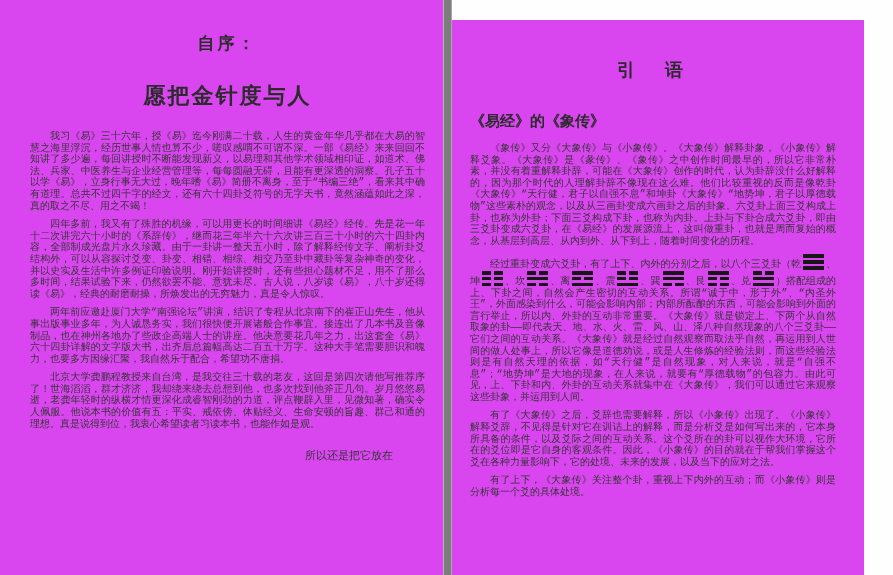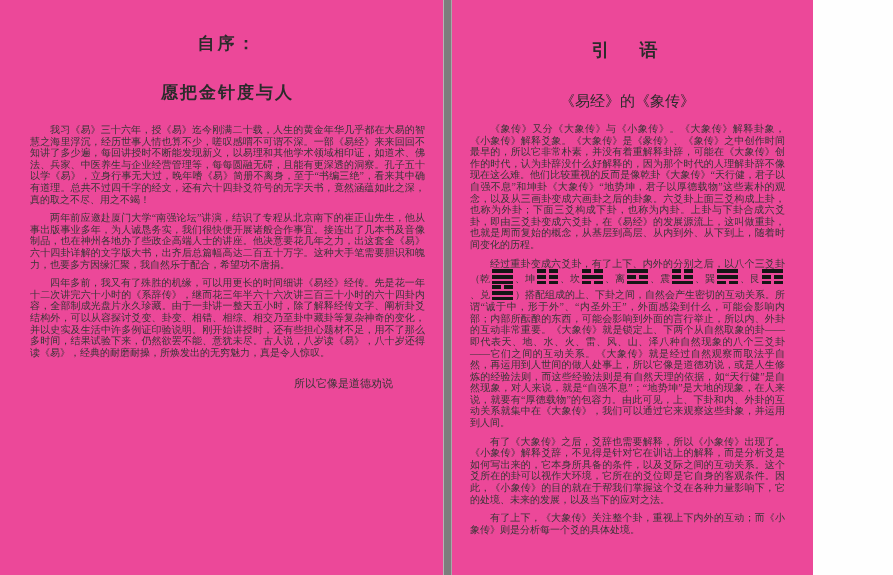--- a/index.html
+++ b/index.html
@@ -4,51 +4,52 @@
 <style>
   html, body { margin: 0; padding: 0; }
   body {
     width: 893px; height: 575px;
     background: #fefefe;
     font-family: "Liberation Serif", "DejaVu Serif", serif;
     color: #363636;
     overflow: hidden;
   }
   .book { display: flex; width: 893px; height: 575px; }
-  .page { background: #ec4899; box-sizing: border-box; overflow: hidden; }
+  .page { background: #d946ef; box-sizing: border-box; overflow: hidden; }
   .page.left  { width: 443px; padding: 18px 18px 0 30px; }
-  .page.right { width: 361px; padding: 14px 28px 0 18px; }
+  .page.right { width: 412px; padding: 14px 28px 0 18px; margin-top: 20px; }
   .gutter {
     width: 9px; height: 575px;
     background: linear-gradient(to right, #b5b5b5 0 1px, #7d7d7d 1px 8px, #a8a8a8 8px 9px);
   }
   h1.page-title {
     font-family: "Liberation Sans", "DejaVu Sans", sans-serif;
     font-size: 17px; font-weight: bold; text-align: center;
     letter-spacing: 3px; margin: 14px 0 0 0; color: #2b2b2b;
   }
   h1.intro-title {
     font-family: "Liberation Sans", "DejaVu Sans", sans-serif;
     font-size: 18px; font-weight: bold; text-align: center;
     letter-spacing: 6px; margin: 24px 0 0 0; color: #2b2b2b;
   }
   h2.page-subtitle {
     font-family: "Liberation Sans", "DejaVu Sans", sans-serif;
-    font-size: 17px; font-weight: bold; text-align: center;
+    font-size: 22px; font-weight: bold; text-align: center;
     letter-spacing: 2px; margin: 26px 0 20px 0; color: #2b2b2b;
   }
   h2.section-heading {
     font-family: "Liberation Sans", "DejaVu Sans", sans-serif;
-    font-size: 15px; font-weight: normal; text-align: center;
+    font-size: 15px; font-weight: bold; text-align: left;
     margin: 30px 0 12px 0; color: #2b2b2b;
   }
   .page p {
     font-size: 10px; line-height: 11.6px;
     text-align: justify; text-indent: 2em;
     margin: 0 0 7px 0;
+    font-family: Liberation Mono, monospace;
   }
   .page.right p.first { margin-top: 2px; }
   .signature {
     font-size: 11px; text-align: right; padding-right: 44px;
     margin-top: 16px;
   }
   .sign-date {
     font-size: 11px; text-align: right; padding-right: 32px;
     margin-top: 18px;
   }
@@ -66,23 +67,24 @@
 </style>
 </head>
 <body>
 
 <div class="book">
 
   <div class="page left">
     <h1 class="page-title">自序：</h1>
     <h2 class="page-subtitle">愿把金针度与人</h2>
     <p>我习《易》三十六年，授《易》迄今刚满二十载，人生的黄金年华几乎都在大易的智慧之海里浮沉，经历世事人情也算不少，嗟叹感喟不可谓不深。一部《易经》来来回回不知讲了多少遍，每回讲授时不断能发现新义，以易理和其他学术领域相印证，如道术、佛法、兵家、中医养生与企业经营管理等，每每圆融无碍，且能有更深透的洞察。孔子五十以学《易》，立身行事无大过，晚年嗜《易》简册不离身，至于“书编三绝”，看来其中确有道理。总共不过四千字的经文，还有六十四卦爻符号的无字天书，竟然涵蕴如此之深，真的取之不尽、用之不竭！</p>
+    <p>四年多前，我又有了殊胜的机缘，可以用更长的时间细讲《易经》经传。先是花一年十二次讲完六十小时的《系辞传》，继而花三年半六十六次讲三百三十小时的六十四卦内容，全部制成光盘片永久珍藏。由于一卦讲一整天五小时，除了解释经传文字、阐析卦爻结构外，可以从容探讨爻变、卦变、相错、相综、相交乃至卦中藏卦等复杂神奇的变化，并以史实及生活中许多例证印验说明。刚开始讲授时，还有些担心题材不足，用不了那么多时间，结果试验下来，仍然欲罢不能、意犹未尽。古人说，八岁读《易》，八十岁还得读《易》，经典的耐磨耐操，所焕发出的无穷魅力，真是令人惊叹。</p>
     <p>两年前应邀赴厦门大学“南强论坛”讲演，结识了专程从北京南下的崔正山先生，他从事出版事业多年，为人诚恳务实，我们很快便开展诸般合作事宜。接连出了几本书及音像制品，也在神州各地办了些政企高端人士的讲座。他决意要花几年之力，出这套全《易》六十四卦详解的文字版大书，出齐后总篇幅高达二百五十万字。这种大手笔需要胆识和魄力，也要多方因缘汇聚，我自然乐于配合，希望功不唐捐。</p>
-    <p>四年多前，我又有了殊胜的机缘，可以用更长的时间细讲《易经》经传。先是花一年十二次讲完六十小时的《系辞传》，继而花三年半六十六次讲三百三十小时的六十四卦内容，全部制成光盘片永久珍藏。由于一卦讲一整天五小时，除了解释经传文字、阐析卦爻结构外，可以从容探讨爻变、卦变、相错、相综、相交乃至卦中藏卦等复杂神奇的变化，并以史实及生活中许多例证印验说明。刚开始讲授时，还有些担心题材不足，用不了那么多时间，结果试验下来，仍然欲罢不能、意犹未尽。古人说，八岁读《易》，八十岁还得读《易》，经典的耐磨耐操，所焕发出的无穷魅力，真是令人惊叹。</p>
-    <div class="sign-date">所以它像是道德劝说</div>
+    <p>北京大学龚鹏程教授来自台湾，是我交往三十载的老友，这回是第四次请他写推荐序了！世海滔滔，群才济济，我却绕来绕去总想到他，也多次找到他斧正几句。岁月悠悠易逝，老龚年轻时的纵横才情更深化成睿智刚劲的力道，评点鞭辟入里，见微知著，确实令人佩服。他说本书的价值有五：平实、戒依傍、体贴经义、生命安顿的旨趣、群己和通的理想。真是说得到位，我衷心希望读者习读本书，也能作如是观。</p>
+    <div class="sign-date">所以还是把它放在</div>
   </div>
 
   <div class="gutter"></div>
 
   <div class="page right">
     <h1 class="intro-title">引　语</h1>
     <h2 class="section-heading">《易经》的《象传》</h2>
     <p>《象传》又分《大象传》与《小象传》。《大象传》解释卦象，《小象传》解释爻象。《大象传》是《彖传》、《象传》之中创作时间最早的，所以它非常朴素，并没有着重解释卦辞，可能在《大象传》创作的时代，认为卦辞没什么好解释的，因为那个时代的人理解卦辞不像现在这么难。他们比较重视的反而是像乾卦《大象传》“天行健，君子以自强不息”和坤卦《大象传》“地势坤，君子以厚德载物”这些素朴的观念，以及从三画卦变成六画卦之后的卦象。六爻卦上面三爻构成上卦，也称为外卦；下面三爻构成下卦，也称为内卦。上卦与下卦合成六爻卦，即由三爻卦变成六爻卦，在《易经》的发展源流上，这叫做重卦，也就是周而复始的概念，从基层到高层、从内到外、从下到上，随着时间变化的历程。</p>
     <p><span>经过重卦变成六爻卦，有了上下、内外的分别之后，以八个三爻卦（乾</span><span class="trigram"><span class="trow solid"></span><span class="trow solid"></span><span class="trow solid"></span></span><span>、坤</span><span class="trigram"><span class="trow broken"></span><span class="trow broken"></span><span class="trow broken"></span></span><span>、坎</span><span class="trigram"><span class="trow broken"></span><span class="trow solid"></span><span class="trow broken"></span></span><span>、离</span><span class="trigram"><span class="trow solid"></span><span class="trow broken"></span><span class="trow solid"></span></span><span>、震</span><span class="trigram"><span class="trow broken"></span><span class="trow broken"></span><span class="trow solid"></span></span><span>、巽</span><span class="trigram"><span class="trow solid"></span><span class="trow solid"></span><span class="trow broken"></span></span><span>、艮</span><span class="trigram"><span class="trow solid"></span><span class="trow broken"></span><span class="trow broken"></span></span><span>、兑</span><span class="trigram"><span class="trow broken"></span><span class="trow solid"></span><span class="trow solid"></span></span><span>）搭配组成的上、下卦之间，自然会产生密切的互动关系。所谓“诚于中，形于外”、“内圣外王”，外面感染到什么，可能会影响内部；内部所酝酿的东西，可能会影响到外面的言行举止，所以内、外卦的互动非常重要。《大象传》就是锁定上、下两个从自然取象的卦——即代表天、地、水、火、雷、风、山、泽八种自然现象的八个三爻卦——它们之间的互动关系。《大象传》就是经过自然观察而取法乎自然，再运用到人世间的做人处事上，所以它像是道德劝说，或是人生修炼的经验法则，而这些经验法则是有自然天理的依据，如“天行健”是自然现象，对人来说，就是“自强不息”；“地势坤”是大地的现象，在人来说，就要有“厚德载物”的包容力。由此可见，上、下卦和内、外卦的互动关系就集中在《大象传》，我们可以通过它来观察这些卦象，并运用到人间。</span></p>
     <p>有了《大象传》之后，爻辞也需要解释，所以《小象传》出现了。《小象传》解释爻辞，不见得是针对它在训诂上的解释，而是分析爻是如何写出来的，它本身所具备的条件，以及爻际之间的互动关系。这个爻所在的卦可以视作大环境，它所在的爻位即是它自身的客观条件。因此，《小象传》的目的就在于帮我们掌握这个爻在各种力量影响下，它的处境、未来的发展，以及当下的应对之法。</p>

